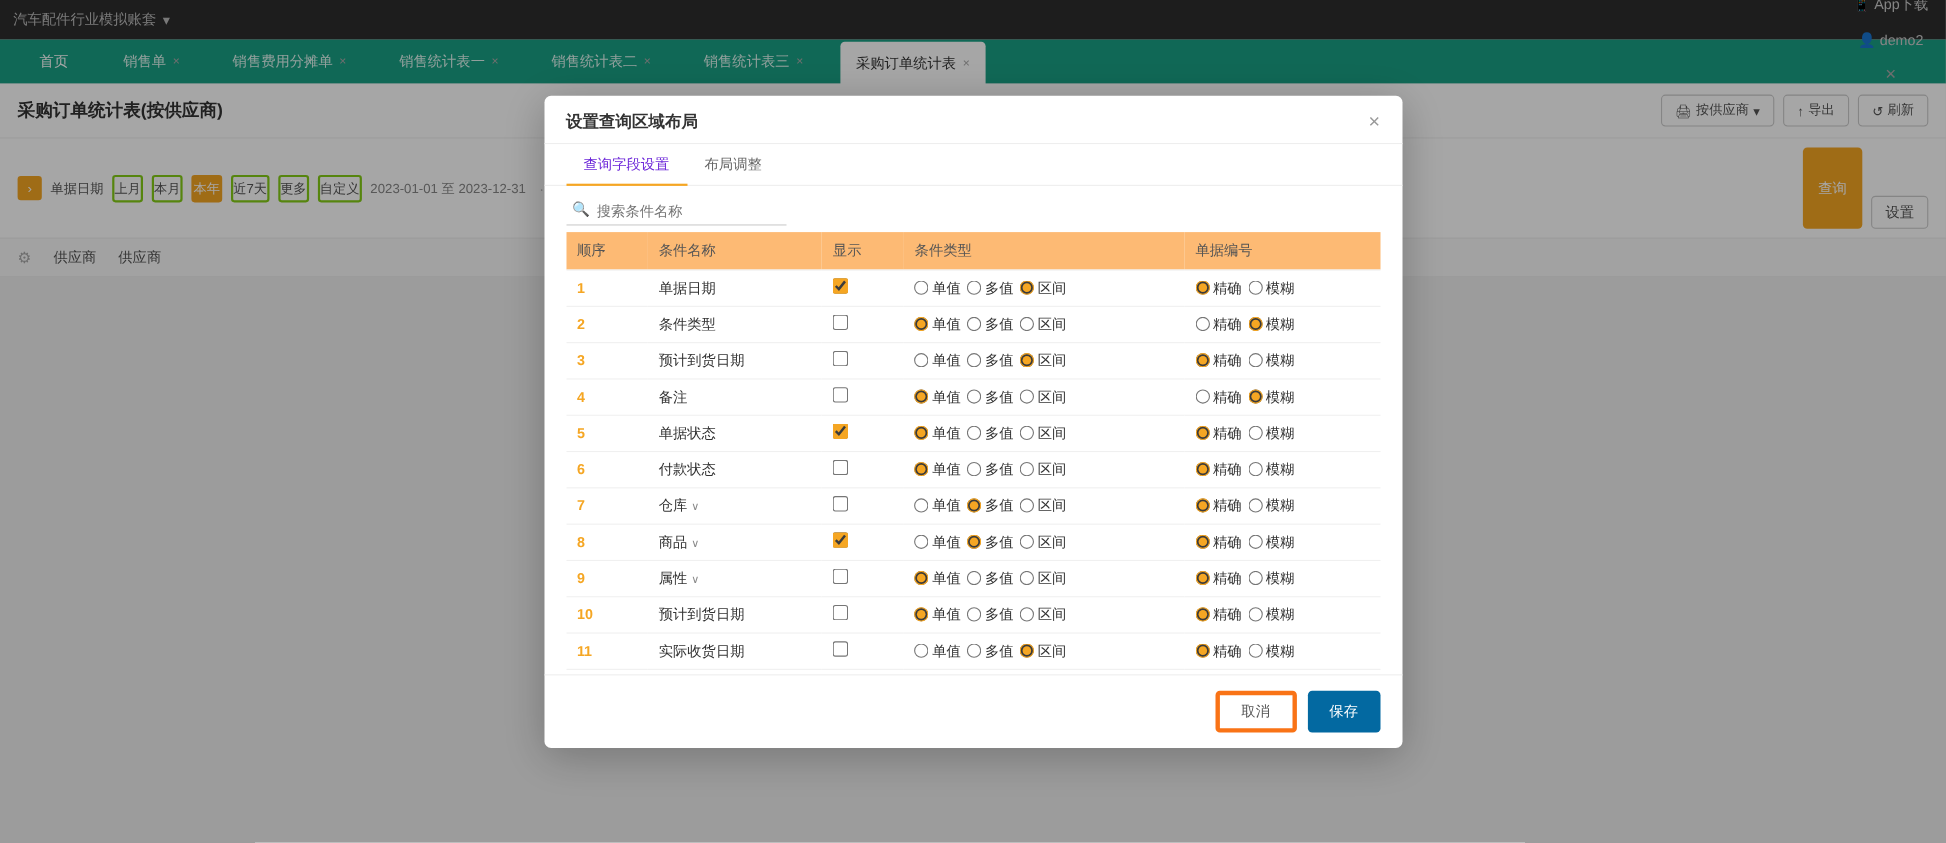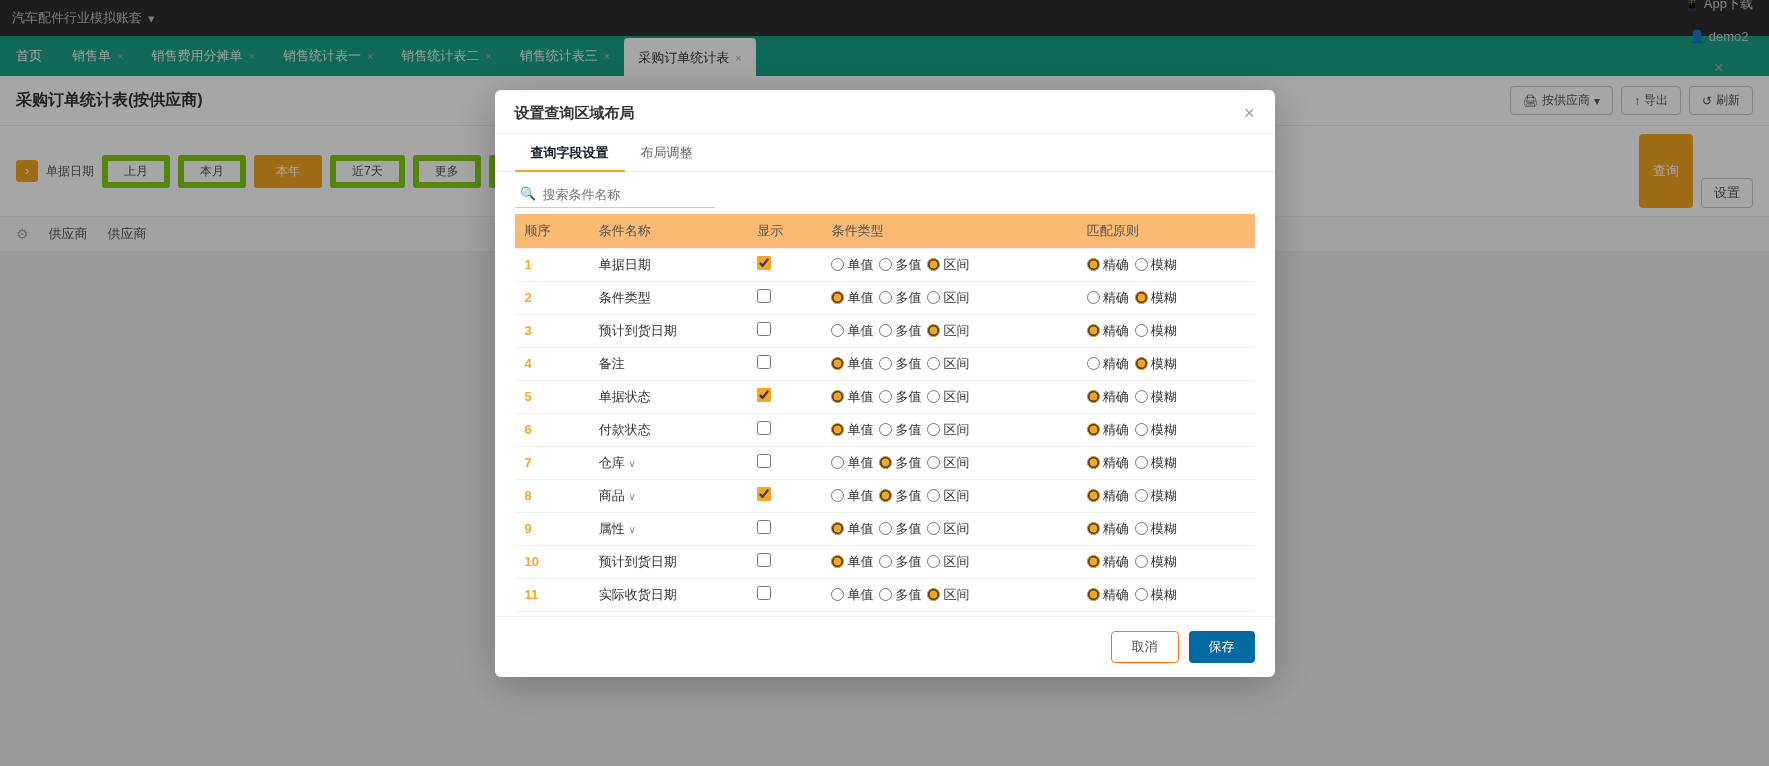--- a/index.html
+++ b/index.html
@@ -31,20 +31,21 @@
     .nav-tab {
       height: 40px;
       padding: 0 14px;
       display: flex;
       align-items: center;
       color: #e0f5f0;
       cursor: pointer;
       font-size: 13px;
       position: relative;
       white-space: nowrap;
+      margin-left: 20px;
     }
     .nav-tab.active { background: #fff; color: #333; border-radius: 4px 4px 0 0; margin-top: 4px; }
     .nav-tab .close-x { margin-left: 6px; font-size: 11px; color: #aaa; }
     .nav-tab-home { padding: 0 16px; color: #fff; }
 
     
     .page-header {
       background: #fff;
       padding: 10px 16px;
       display: flex;
@@ -61,21 +62,21 @@
       background: #fff;
       padding: 8px 16px;
       display: flex;
       align-items: center;
       gap: 8px;
       border-bottom: 1px solid #eee;
       position: relative;
     }
     .filter-toggle { background: #f5a623; color: #fff; border: none; width: 22px; height: 22px; border-radius: 3px; cursor: pointer; font-size: 12px; }
     .filter-label { font-size: 12px; color: #555; }
-    .filter-date-btn { padding: 2px 16px; border-radius: 3px; border: 6px solid #84cc16; font-size: 12px; cursor: pointer; background: #fff; color: #555; }
+    .filter-date-btn { padding: 2px 0; border-radius: 3px; border: 2px solid #84cc16; font-size: 12px; cursor: pointer; background: #fff; color: #555; }
     .filter-date-btn.active-orange { background: #f5a623; color: #fff; border-color: #f5a623; }
     .filter-date-range { font-size: 12px; color: #888; }
     .filter-right { margin-left: auto; display: flex; gap: 8px; justify-content: flex-end; }
     .btn-query { background: #f5a623; color: #fff; border: none; padding: 5px 14px; border-radius: 4px; cursor: pointer; font-size: 13px; }
     .btn-set { background: #fff; border: 1px solid #ccc; color: #555; padding: 5px 12px; border-radius: 4px; cursor: pointer; font-size: 13px; margin-top: 44px; }
 
     
     .table-header-row {
       background: #f9f9f9;
       display: flex;
@@ -126,23 +127,23 @@
     }
     .dialog-tab {
       padding: 10px 16px 8px;
       font-size: 13px;
       color: #666;
       cursor: pointer;
       border-bottom: 2px solid transparent;
       margin-bottom: -1px;
     }
     .dialog-tab.active {
-      color: #0f172a;
+      color: #6d28d9;
       border-bottom-color: #f5a623;
-      font-weight: 700;
+      font-weight: 400;
     }
 
     
     .search-box {
       padding: 10px 20px 6px;
       position: relative;
     }
     .search-box input {
       width: 200px;
       padding: 5px 10px 5px 28px;
@@ -200,21 +201,21 @@
 
     
     .dialog-footer {
       padding: 14px 20px;
       display: flex;
       justify-content: flex-end;
       gap: 10px;
       border-top: 1px solid #eee;
       margin-top: 4px;
     }
-    .btn-cancel { background: #fff; border: 1px solid #f97316; color: #555; padding: 6px 20px; border-radius: 4px; cursor: pointer; font-size: 13px; }
+    .btn-cancel { background: #fff; border: 4px solid #f97316; color: #555; padding: 6px 20px; border-radius: 4px; cursor: pointer; font-size: 13px; }
     .btn-save { background: #0369a1; border: none; color: #fff; padding: 6px 20px; border-radius: 4px; cursor: pointer; font-size: 13px; }
 
     
     .dialog-table-wrap::-webkit-scrollbar { width: 6px; }
     .dialog-table-wrap::-webkit-scrollbar-thumb { background: #ddd; border-radius: 3px; }
   </style>
 </head>
 <body>
 
 <div class="top-bar">
@@ -324,21 +325,21 @@
     </div>
 
     <div class="dialog-table-wrap">
       <table class="dialog-table">
         <thead>
           <tr>
             <th>顺序</th>
             <th>条件名称</th>
             <th>显示</th>
             <th>条件类型</th>
-            <th>匹配原则</th>
+            <th>单据编号</th>
           </tr>
         </thead>
         <tbody id="table-body">
         <tr>
               <td><span style="color:#f5a623; font-weight:bold;">1</span></td>
               <td>单据日期</td>
               <td><input type="checkbox" class="cb" checked="" style=""></td>
               <td>
                 <div class="radio-group">
                   <label class="radio-item"><input type="radio" name="type_1" style="">单值</label>

